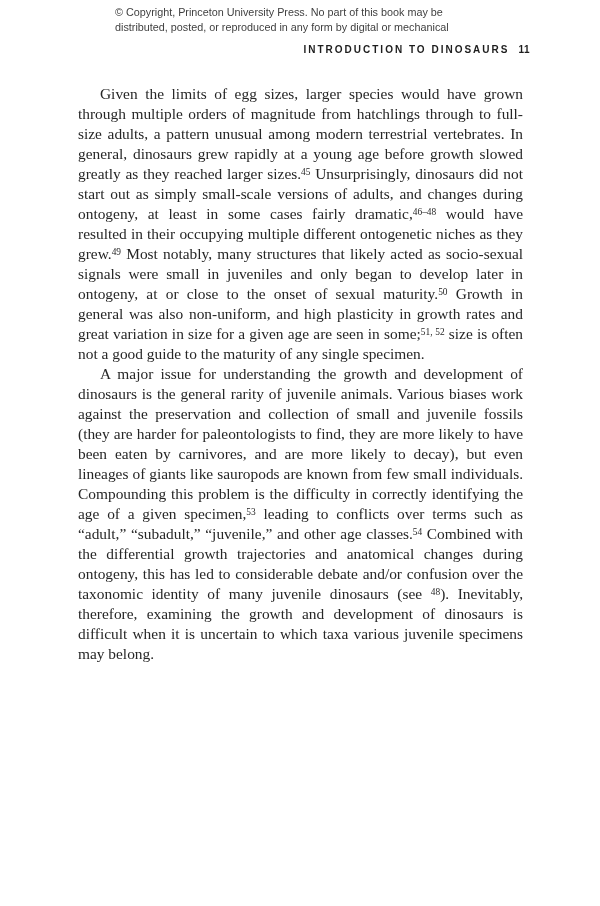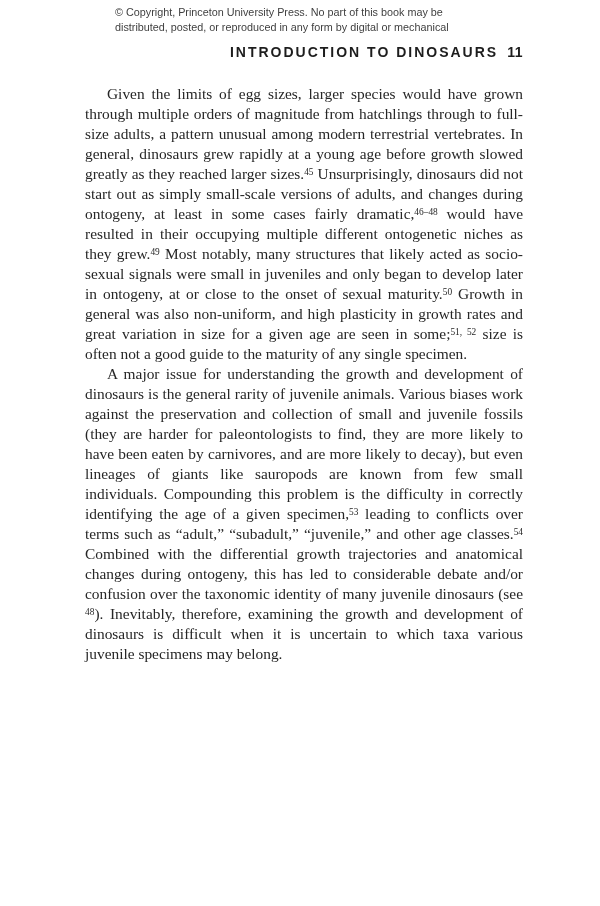--- a/index.html
+++ b/index.html
@@ -21,45 +21,45 @@
     left: 115px;
     top: 5px;
     font-family: "Liberation Sans", sans-serif;
     font-size: 10.8px;
     line-height: 15px;
     color: #3f3f3f;
   }
   .running-head {
     position: absolute;
     top: 44px;
-    right: 77px;
+    right: 70px;
     font-family: "Liberation Sans", sans-serif;
     font-weight: bold;
-    font-size: 14px;
+    font-size: 10px;
     letter-spacing: 2px;
     color: #1d1d1d;
     white-space: nowrap;
   }
   .running-head .page-num {
     margin-left: 9px;
     letter-spacing: 0.5px;
   }
   .body-col {
     position: absolute;
     left: 78px;
     top: 84px;
     width: 445px;
     font-family: "Liberation Serif", serif;
     font-size: 15.4px;
     line-height: 20px;
     color: #262626;
     text-align: justify;
   }
   .para { margin: 0; }
-  .para.indent { text-indent: 22px; margin-left: 7px; }
+  .para.indent { text-indent: 22px; }
   .para.continues { text-align-last: justify; }
   .para sup {
     font-size: 61%;
     line-height: 0;
     position: relative;
     top: -0.42em;
     vertical-align: baseline;
   }
   .section-heading {
     margin: 51px 0 26px 6px;

